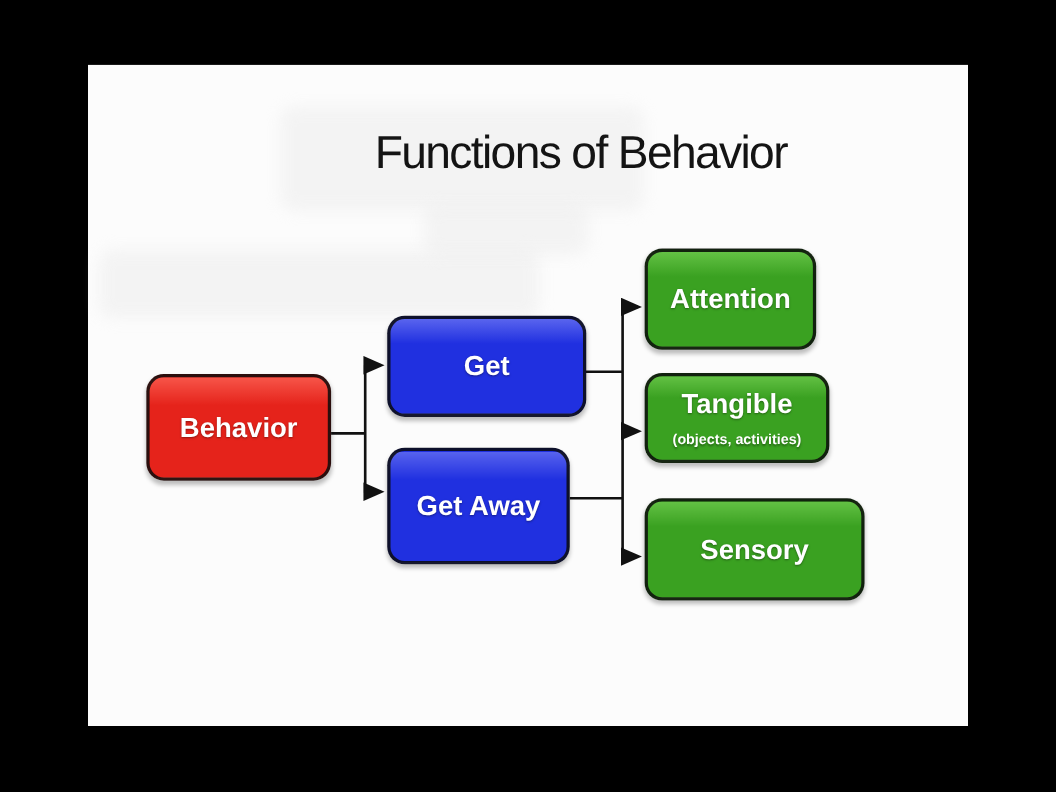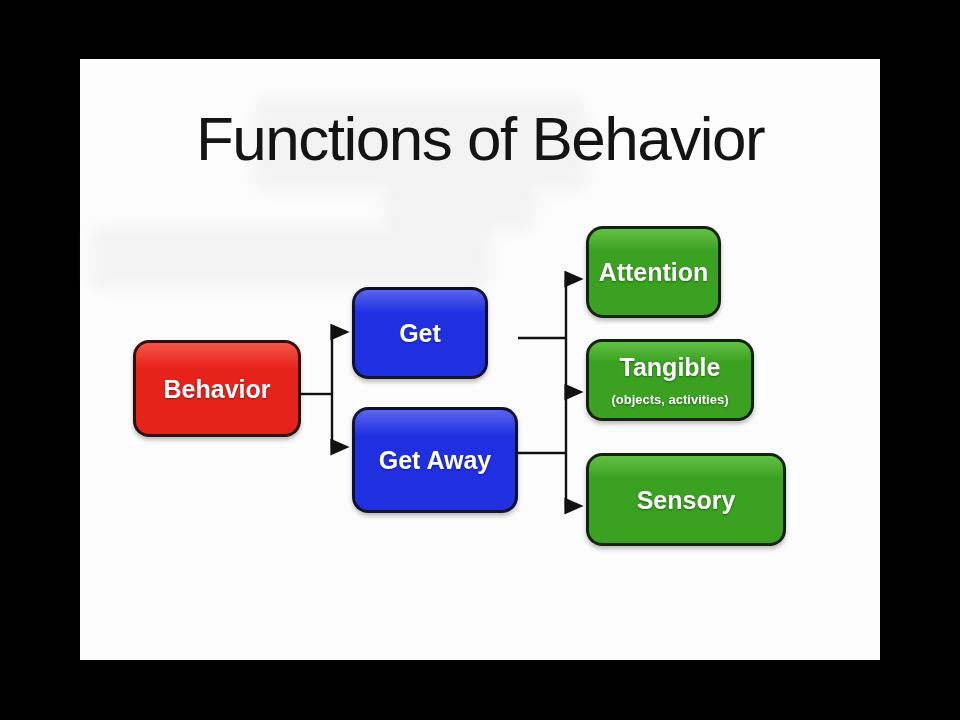--- a/index.html
+++ b/index.html
@@ -31,25 +31,26 @@
   }
   .artifact.a1 { left: 175px; top: 38px;  width: 330px; height: 95px; }
   .artifact.a2 { left: 10px;  top: 168px; width: 400px; height: 62px; }
   .artifact.a3 { left: 305px; top: 128px; width: 150px; height: 45px; }
 
   .slide-title {
     position: absolute;
     left: 0; top: 52px;
     width: 800px;
     text-align: center;
-    font-size: 62px;
+    font-size: 42px;
     line-height: 56px;
     font-weight: 400;
     letter-spacing: -1.5px;
     color: var(--title_text, #141414);
+    padding-left: 48px;
   }
 
   .connectors {
     position: absolute;
     left: 0; top: 0;
     width: 800px; height: 601px;
   }
   .connectors line {
     stroke: var(--line, #111);
     stroke-width: 2.4;
@@ -77,23 +78,23 @@
     background: linear-gradient(180deg, #f75549 0%, var(--red, #e5231b) 28%, var(--red, #e5231b) 100%);
   }
   .node.blue {
     background: linear-gradient(180deg, #5964ee 0%, var(--blue, #2030e0) 26%, var(--blue, #2030e0) 100%);
   }
   .node.green {
     background: linear-gradient(180deg, #63c144 0%, var(--green, #3aa121) 26%, var(--green, #3aa121) 100%);
   }
 
   .node.behavior  { left: 53px;  top: 281px; width: 168px; height: 97px; }
-  .node.get       { left: 272px; top: 228px; width: 136px; height: 92px; align-items: center; }
+  .node.get       { left: 272px; top: 228px; width: 181px; height: 92px; align-items: center; }
   .node.get-away  { left: 272px; top: 348px; width: 166px; height: 106px; }
-  .node.attention { left: 506px; top: 167px; width: 135px; height: 92px; border-radius: 17px; }
+  .node.attention { left: 506px; top: 167px; width: 156px; height: 92px; }
   .node.tangible  { left: 506px; top: 280px; width: 168px; height: 82px; }
   .node.sensory   { left: 506px; top: 394px; width: 200px; height: 93px; }
 </style>
 </head>
 <body>
 
 <div class="stage">
   <div class="slide">
 
     <div class="artifact a1"></div>

